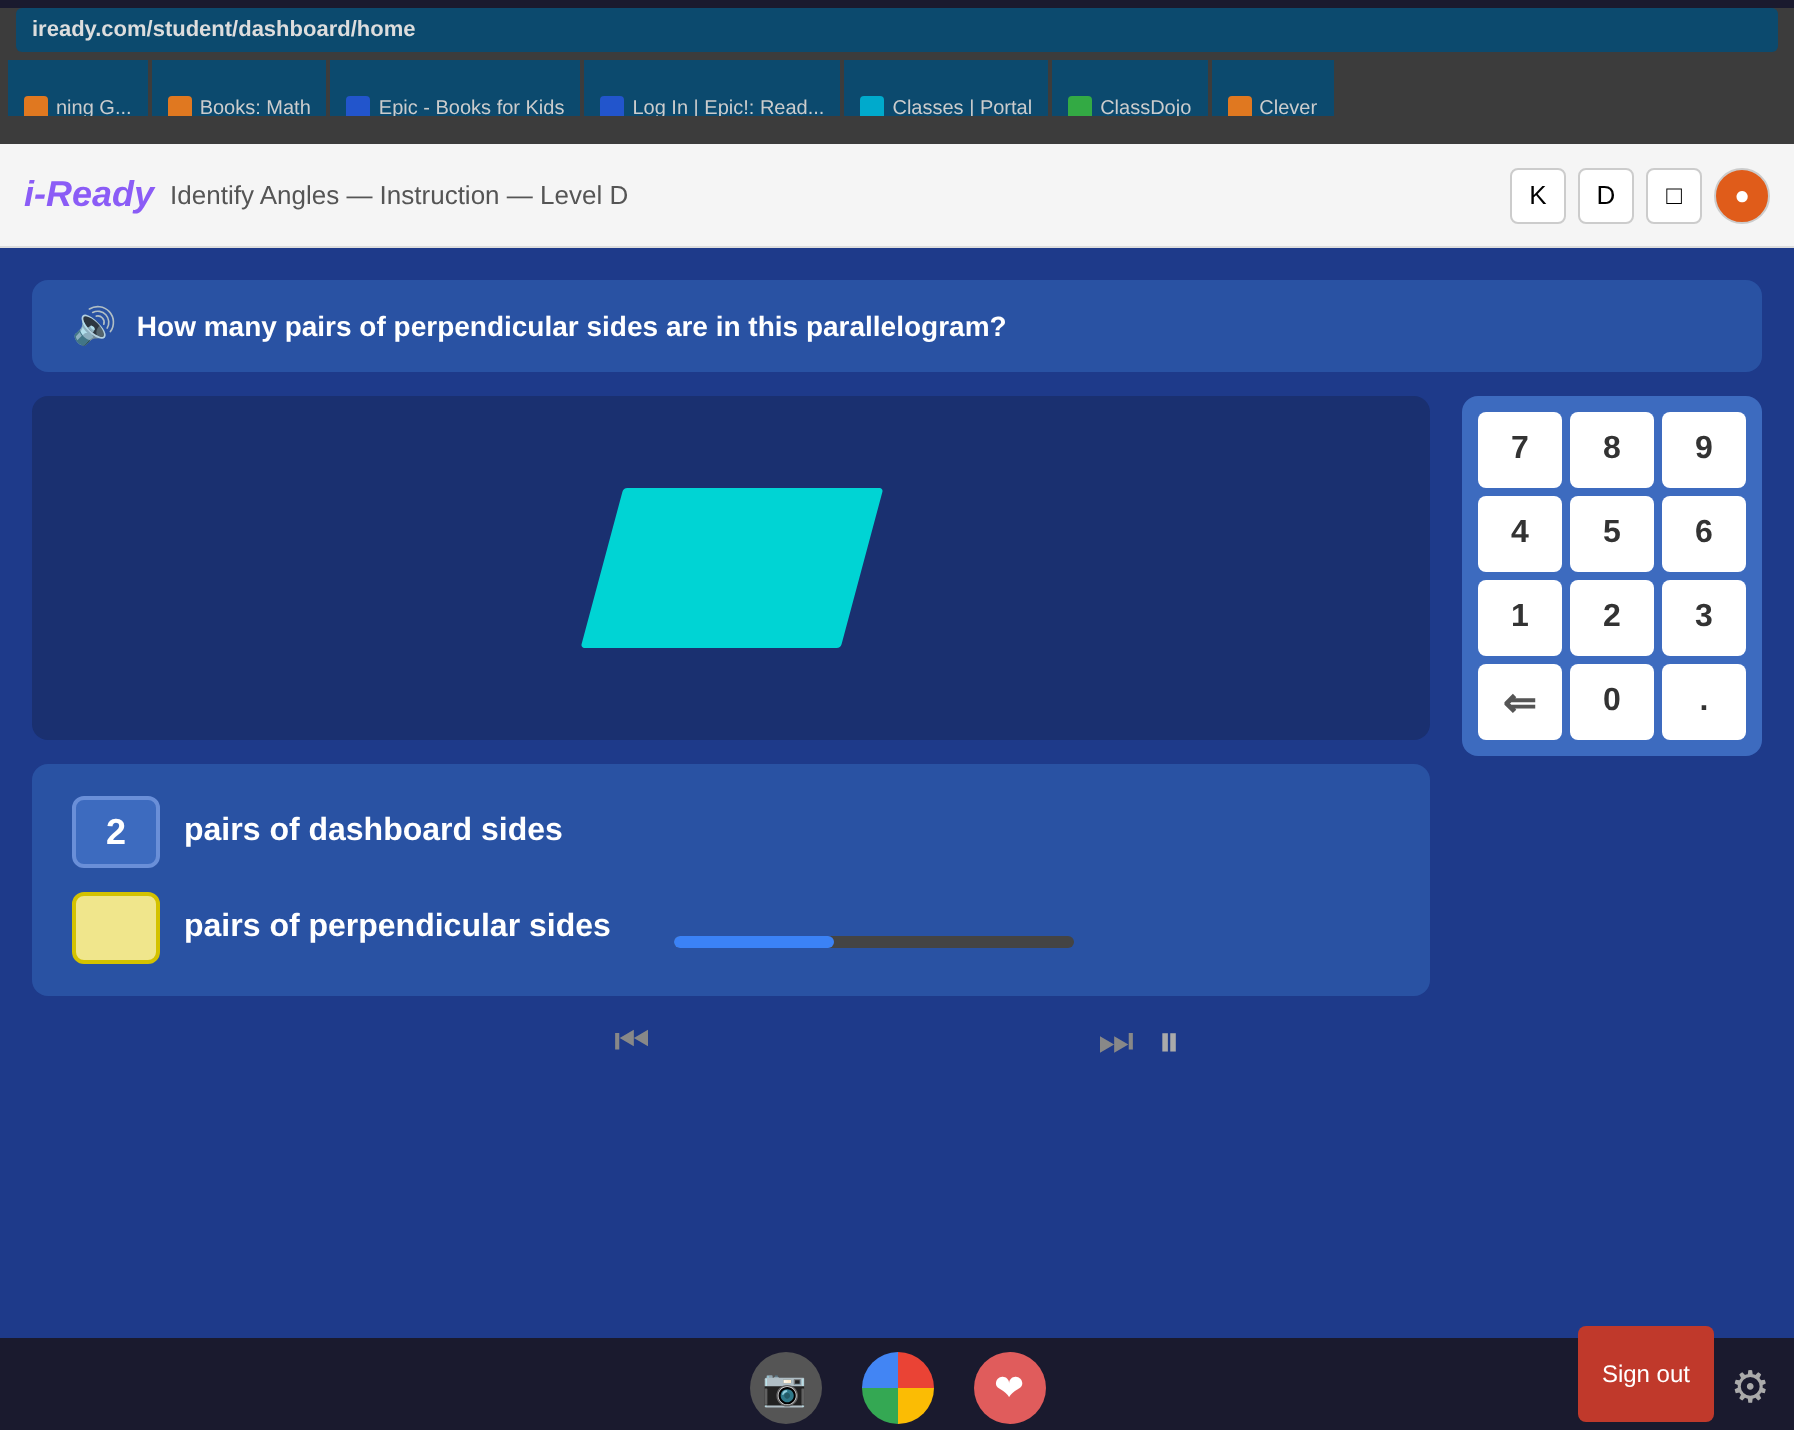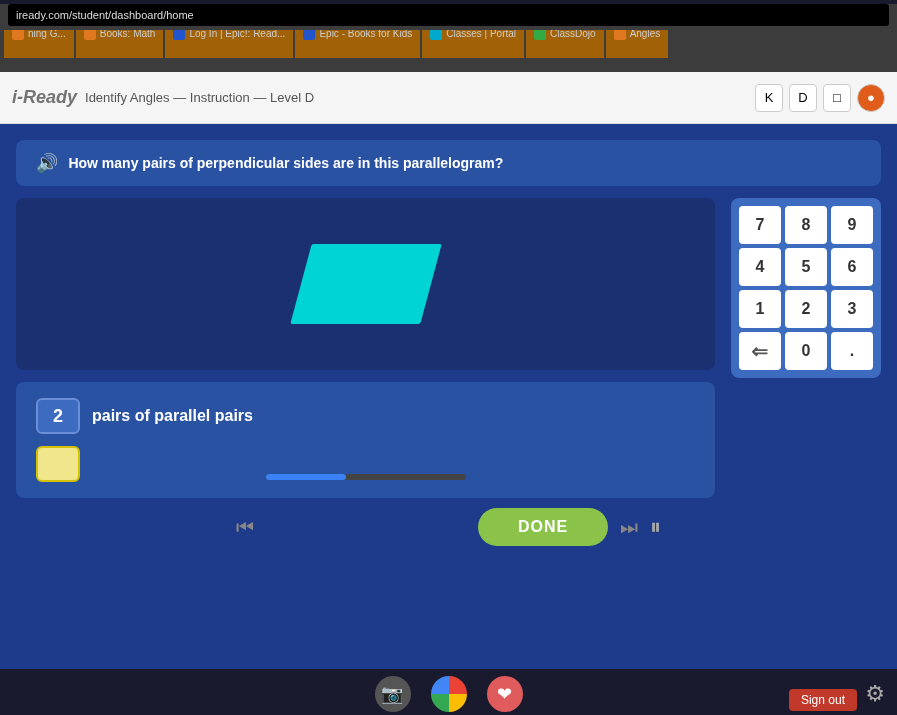--- a/index.html
+++ b/index.html
@@ -14,53 +14,54 @@
 
     
     .browser-chrome {
       background: #3c3c3c;
       height: 68px;
       width: 100%;
       position: relative;
     }
 
     .address-bar {
-      background: #000000;
+      background: #0c4a6e;
       height: 22px;
       margin: 4px 8px;
       border-radius: 3px;
       display: flex;
       align-items: center;
       padding: 0 8px;
+      font-weight: bold;
     }
 
     .address-text {
       color: #ddd;
       font-size: 11px;
     }
 
     .tabs-row {
       display: flex;
       align-items: center;
       height: 28px;
       padding: 0 4px;
       gap: 2px;
       overflow: hidden;
     }
 
     .tab {
-      background: #a16207;
+      background: #0c4a6e;
       border-radius: 4px 4px 0 0;
       padding: 2px 8px;
       font-size: 10px;
       color: #ccc;
       white-space: nowrap;
       height: 36px;
       display: flex;
-      align-items: flex-start;
+      align-items: flex-end;
       gap: 4px;
     }
 
     .tab-icon {
       width: 12px;
       height: 12px;
       border-radius: 2px;
       display: inline-block;
     }
 
@@ -76,21 +77,21 @@
     }
 
     .iready-logo {
       color: #e05c1a;
       font-size: 18px;
       font-weight: bold;
       font-style: italic;
     }
 
     .iready-logo span {
-      color: #737373;
+      color: #8b5cf6;
     }
 
     .header-title {
       flex: 1;
       text-align: left;
       font-size: 13px;
       color: #555;
     }
 
     .header-icons {
@@ -318,21 +319,21 @@
       cursor: pointer;
       position: absolute;
       right: 12px;
     }
 
     .sign-out-btn {
       background: #c0392b;
       color: white;
       border: none;
       border-radius: 4px;
-      padding: 4px 12px;
+      padding: 17px 12px;
       font-size: 12px;
       cursor: pointer;
       position: absolute;
       right: 40px;
       bottom: 8px;
     }
 
     .content-bottom-row {
       display: flex;
       align-items: center;
@@ -352,37 +353,37 @@
     <div class="tab">
       <span class="tab-icon" style="background:#e07820;"></span>
       <span>ning G...</span>
     </div>
     <div class="tab">
       <span class="tab-icon" style="background:#e07820;"></span>
       <span>Books: Math</span>
     </div>
     <div class="tab">
       <span class="tab-icon" style="background:#2255cc;"></span>
+      <span>Epic - Books for Kids</span>
+    </div>
+    <div class="tab">
+      <span class="tab-icon" style="background:#2255cc;"></span>
       <span>Log In | Epic!: Read...</span>
-    </div>
-    <div class="tab">
-      <span class="tab-icon" style="background:#2255cc;"></span>
-      <span>Epic - Books for Kids</span>
     </div>
     <div class="tab">
       <span class="tab-icon" style="background:#00aacc;"></span>
       <span>Classes | Portal</span>
     </div>
     <div class="tab">
       <span class="tab-icon" style="background:#33aa44;"></span>
       <span>ClassDojo</span>
     </div>
     <div class="tab">
       <span class="tab-icon" style="background:#e07820;"></span>
-      <span>Angles</span>
+      <span>Clever</span>
     </div>
   </div>
 </div>
 
 <div class="iready-header">
   <div class="iready-logo">
     <span>i-Ready</span>
   </div>
   <div class="header-title">Identify Angles — Instruction — Level D</div>
   <div class="header-icons">
@@ -407,27 +408,28 @@
       <div class="shape-display">
         <div class="parallelogram"></div>
       </div>
 
       <div class="answer-area">
 
         <div class="answer-row">
           <div class="answer-box">
             <span>2</span>
           </div>
-          <span class="answer-label">pairs of parallel pairs</span>
+          <span class="answer-label">pairs of dashboard sides</span>
         </div>
 
         <div class="answer-row">
           <div class="answer-box empty">
             <span></span>
           </div>
+          <span class="answer-label">pairs of perpendicular sides</span>
         </div>
       </div>
     </div>
 
     <div class="numpad">
       <button class="num-btn">7</button>
       <button class="num-btn">8</button>
       <button class="num-btn">9</button>
       <button class="num-btn">4</button>
       <button class="num-btn">5</button>
@@ -439,21 +441,20 @@
       <button class="num-btn">0</button>
       <button class="num-btn">.</button>
     </div>
   </div>
 
   <div class="content-bottom-row">
     <button class="nav-prev">⏮</button>
     <div class="progress-bar-container" style="position:relative; width:200px; height:6px; background:#444; border-radius:3px; display:inline-block;">
       <div class="progress-bar-fill" style="width:40%; height:100%; background:#3b82f6; border-radius:3px;"></div>
     </div>
-    <button class="done-btn">DONE</button>
     <button class="nav-next">⏭</button>
     <button class="pause-btn">⏸</button>
   </div>
 </div>
 
 <div class="bottom-toolbar">
   <button class="toolbar-btn camera">📷</button>
   <button class="toolbar-btn chrome" style="background:conic-gradient(#ea4335 0 25%, #fbbc04 25% 50%, #34a853 50% 75%, #4285f4 75%); border-radius:50%; width:36px; height:36px;"></button>
   <button class="toolbar-btn heart">❤</button>
   <button class="sign-out-btn">Sign out</button>

